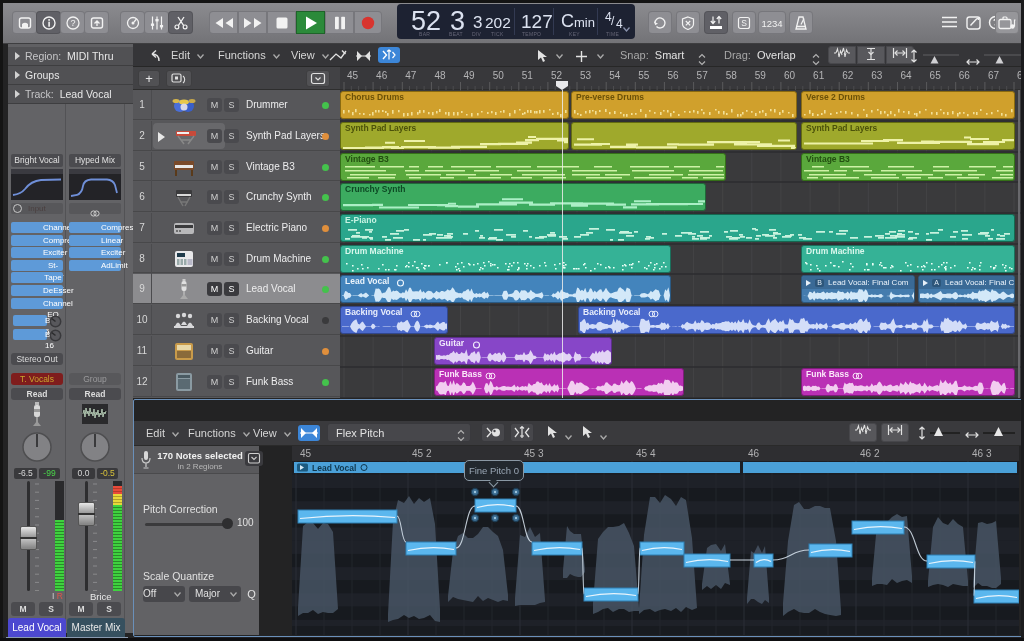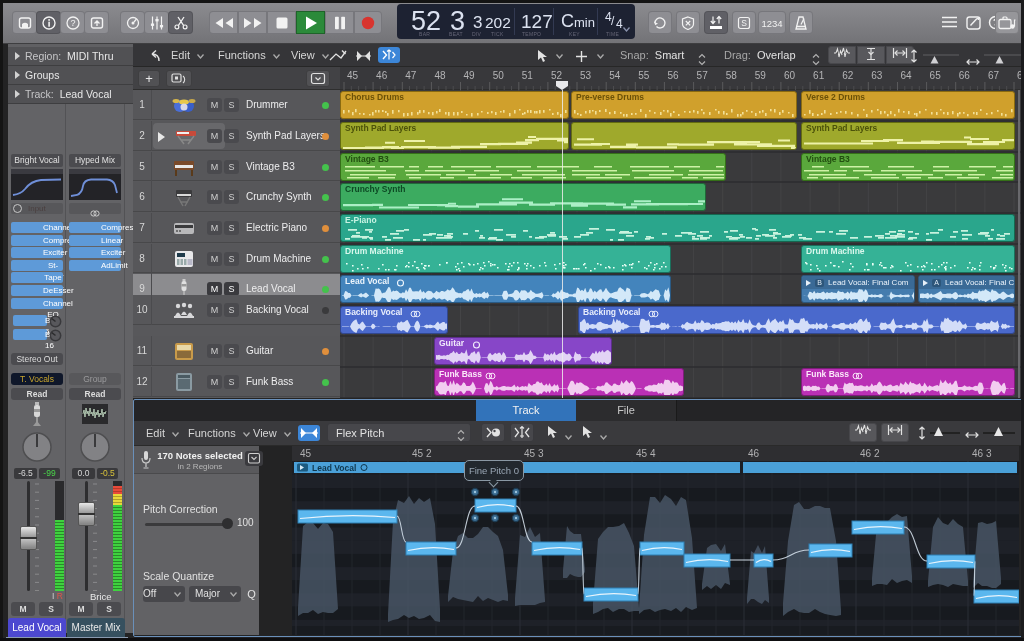--- a/index.html
+++ b/index.html
@@ -253,21 +253,21 @@
       <div class="slot" style="left:5px;top:285px;width:34px;">B 16</div>
       <div class="abs" style="left:41px;top:270px;"><svg width="13" height="13" viewBox="0 0 13 13">
           <circle cx="6.5" cy="6.5" r="5.2" fill="#58585c" stroke="#39393c" stroke-width="1.5"></circle>
           <path d="M6.5 6.5 L2.8 3.6" stroke="#2c2c2e" stroke-width="1.4"></path>
         </svg></div>
       <div class="abs" style="left:41px;top:284px;"><svg width="13" height="13" viewBox="0 0 13 13">
           <circle cx="6.5" cy="6.5" r="5.2" fill="#58585c" stroke="#39393c" stroke-width="1.5"></circle>
           <path d="M6.5 6.5 L2.8 3.6" stroke="#2c2c2e" stroke-width="1.4"></path>
         </svg></div>
       <div class="gbtn" style="left:3px;top:309px;width:52px;">Stereo Out</div>
-      <div class="gbtn" style="left:3px;top:329px;width:52px;color:#c8a52e;background:#0f172a;">T. Vocals</div>
+      <div class="gbtn" style="left:3px;top:329px;width:52px;color:#c8a52e;background:#7f1d1d;">T. Vocals</div>
       <div class="gbtn" style="left:61px;top:329px;width:52px;color:#9a9a9c;background:#58585b;">Group</div>
       <div class="gbtn" style="left:3px;top:344px;width:52px;font-weight:bold;">Read</div>
       <div class="gbtn" style="left:61px;top:344px;width:52px;font-weight:bold;">Read</div>
       <div class="abs" style="left:22px;top:357px;"><svg width="14" height="26" viewBox="0 0 14 26">
           <rect x="5" y="1" width="4" height="3" fill="#bbb"></rect>
           <rect x="4" y="4" width="6" height="12" rx="2" fill="#d8d8d8"></rect>
           <rect x="4" y="8" width="6" height="3" fill="#9a9a9a"></rect>
           <path d="M7 16 L7 22" stroke="#aaa" stroke-width="1.5"></path>
           <path d="M3 25 L11 25 L7 20 Z" fill="#999"></path>
         </svg></div>
@@ -661,21 +661,21 @@
             <rect x="10.5" y="4" width="5" height="10" rx="2" fill="#e0e0e0"></rect>
             <rect x="10.5" y="7" width="5" height="2.5" fill="#999"></rect>
             <path d="M13 14 L13 19" stroke="#bbb" stroke-width="1.5"></path>
             <path d="M9 22 L17 22 L13 17 Z" fill="#aaa"></path>
           </svg></div>
         <div class="ms" style="left:74px;background:#3a3a3e;color:#fff;">M</div>
         <div class="ms" style="left:91px;background:#3a3a3e;color:#fff;">S</div>
         <div class="hname">Lead Vocal</div>
         <div class="dot" style="background:#44c24c;"></div>
       </div>
-      <div class="hrow" style="top:205px;height:30px;">
+      <div class="hrow" style="top:215px;height:30px;">
         <div class="tnum">10</div>
         <div class="abs" style="left:18px;top:0;width:1px;height:30px;background:#4b4b4e;"></div>
         <div class="abs" style="left:38px;top:3px;"><svg width="26" height="24" viewBox="0 0 26 24">
             <g fill="#d8d8da">
               <circle cx="7" cy="8" r="2.2"></circle>
               <circle cx="13" cy="7" r="2.2"></circle>
               <circle cx="19" cy="8" r="2.2"></circle>
               <path d="M4 18 q3 -7 6 0 Z"></path>
               <path d="M10 17 q3 -7 6 0 Z"></path>
               <path d="M16 18 q3 -7 6 0 Z"></path>
@@ -899,24 +899,20 @@
         </svg>
         <div style="position:absolute;left:0;top:0;width:97px;height:13px;background:#3a6a96;"></div>
         <div style="position:absolute;left:4px;top:4px;width:0;height:0;border-left:5px solid #e8f0f8;border-top:3.5px solid transparent;border-bottom:3.5px solid transparent;"></div>
         <div style="position:absolute;left:13px;top:2.5px;width:9px;height:8.5px;background:#2d567a;border-radius:2px;color:#dde8f2;font-size:7px;text-align:center;line-height:8.5px;">A</div>
         <div class="rtitle" style="left:26px;color:#eaf2fa;font-weight:normal;font-size:8px;top:1.5px;">Lead Vocal: Final Co</div>
       </div>
       <div class="abs" style="left:221.5px;top:0;width:1.5px;height:308px;background:rgba(235,235,235,0.85);"></div>
       <div class="abs" style="left:678px;top:0;width:2px;height:308px;background:#68686c;"></div>
     </div>
     <div class="abs" style="left:133px;top:399px;width:891px;height:238px;border:1.5px solid #6a90ba;border-radius:2px;z-index:50;pointer-events:none;"></div>
-    <div id="tabbar" class="abs" style="border:none;">
-      <div class="abs" style="left:343px;top:0;width:100px;height:21px;background:#3273ba;color:#f2f2f2;font-size:11px;text-align:center;line-height:21px;">Track</div>
-      <div class="abs" style="left:443px;top:0;width:101px;height:21px;background:#2c2c2e;color:#c8c8c8;font-size:11px;text-align:center;line-height:21px;border-right:1px solid #1a1a1a;">File</div>
-    </div>
     <div id="btoolbar" class="abs">
       <div class="it" style="position:absolute;left:13px;line-height:24px;">Edit <svg class="chev" width="7" height="5" viewBox="0 0 7 5">
           <path d="M0.5 0.5 L3.5 4 L6.5 0.5" stroke="#aaa" stroke-width="1.3" fill="none"></path>
         </svg></div>
       <div class="it" style="position:absolute;left:55px;line-height:24px;">Functions <svg class="chev" width="7" height="5" viewBox="0 0 7 5">
           <path d="M0.5 0.5 L3.5 4 L6.5 0.5" stroke="#aaa" stroke-width="1.3" fill="none"></path>
         </svg></div>
       <div class="it" style="position:absolute;left:120px;line-height:24px;">View <svg class="chev" width="7" height="5" viewBox="0 0 7 5">
           <path d="M0.5 0.5 L3.5 4 L6.5 0.5" stroke="#aaa" stroke-width="1.3" fill="none"></path>
         </svg></div>

